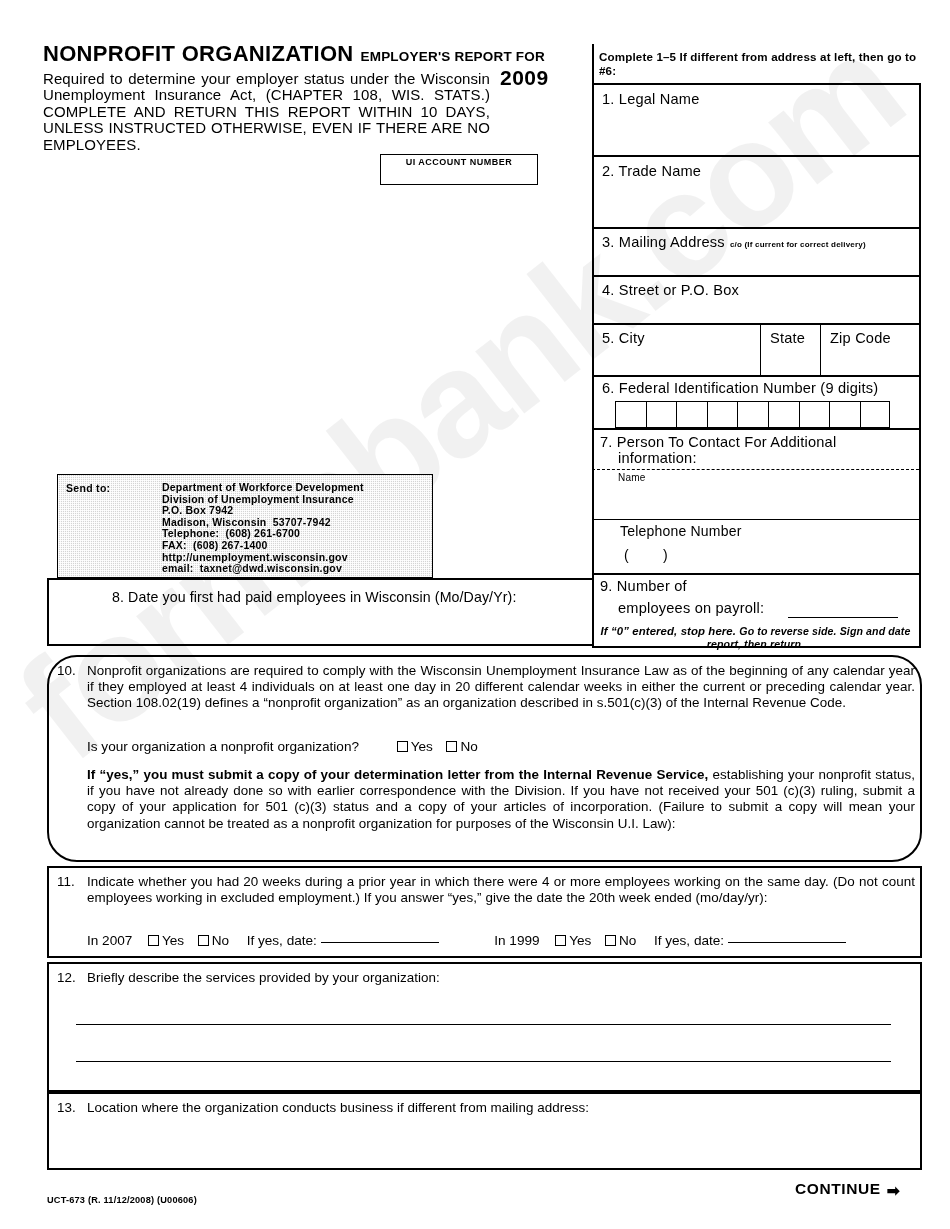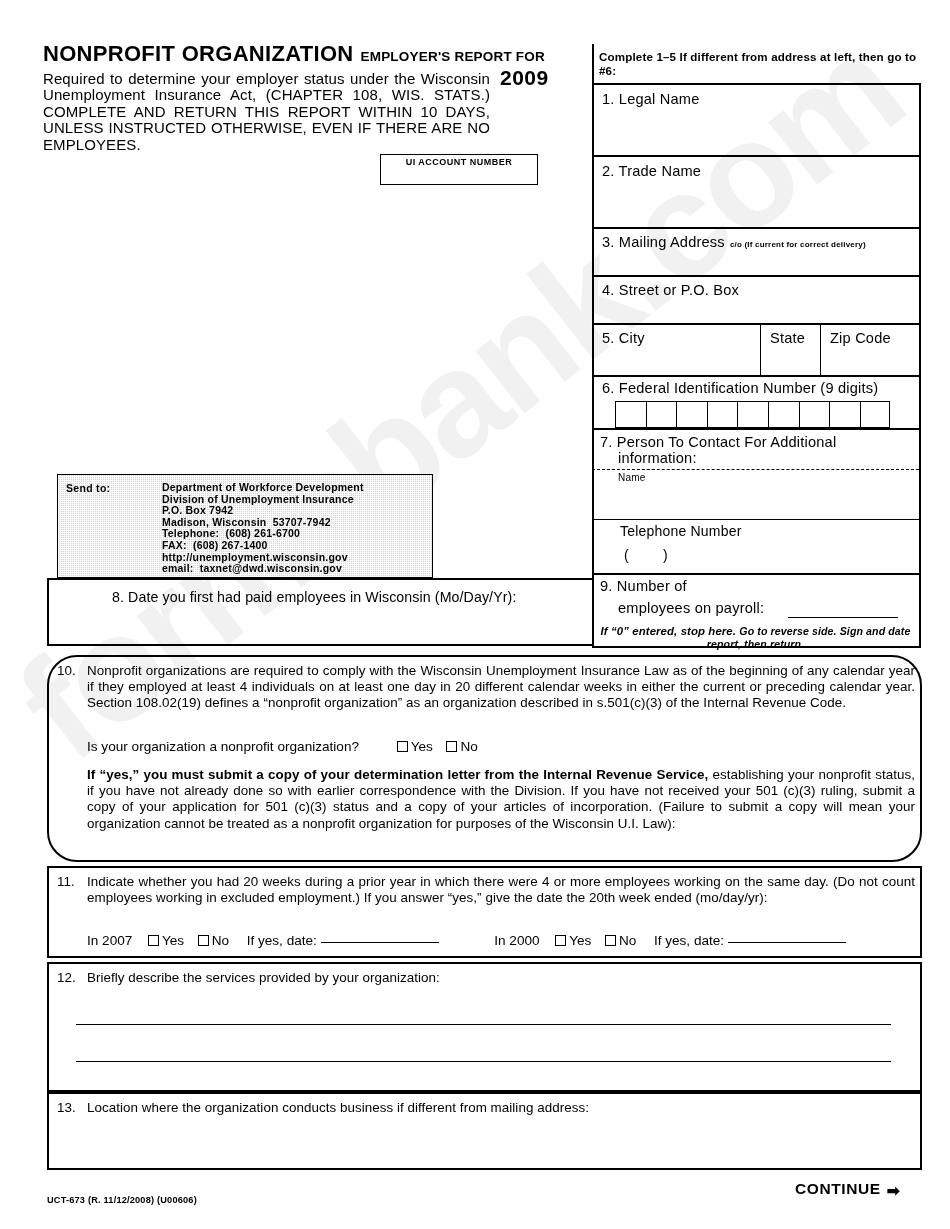--- a/index.html
+++ b/index.html
@@ -425,21 +425,21 @@
     <div class="abs" style="left:38px; top:65px; font-size:13.6px; white-space:nowrap;">
       <span>In 2007</span>
       <span style="display:inline-block;width:8px;"></span>
       <span class="cbx"></span><span>Yes</span>
       <span style="display:inline-block;width:6px;"></span>
       <span class="cbx"></span><span>No</span>
       <span style="display:inline-block;width:10px;"></span>
       <span>If yes, date:</span>
       <span class="uline" style="width:118px;"></span>
       <span style="display:inline-block;width:48px;"></span>
-      <span>In 2000</span>
+      <span>In 1999</span>
       <span style="display:inline-block;width:8px;"></span>
       <span class="cbx"></span><span>Yes</span>
       <span style="display:inline-block;width:6px;"></span>
       <span class="cbx"></span><span>No</span>
       <span style="display:inline-block;width:10px;"></span>
       <span>If yes, date:</span>
       <span class="uline" style="width:118px;"></span>
     </div>
   </div>
 

